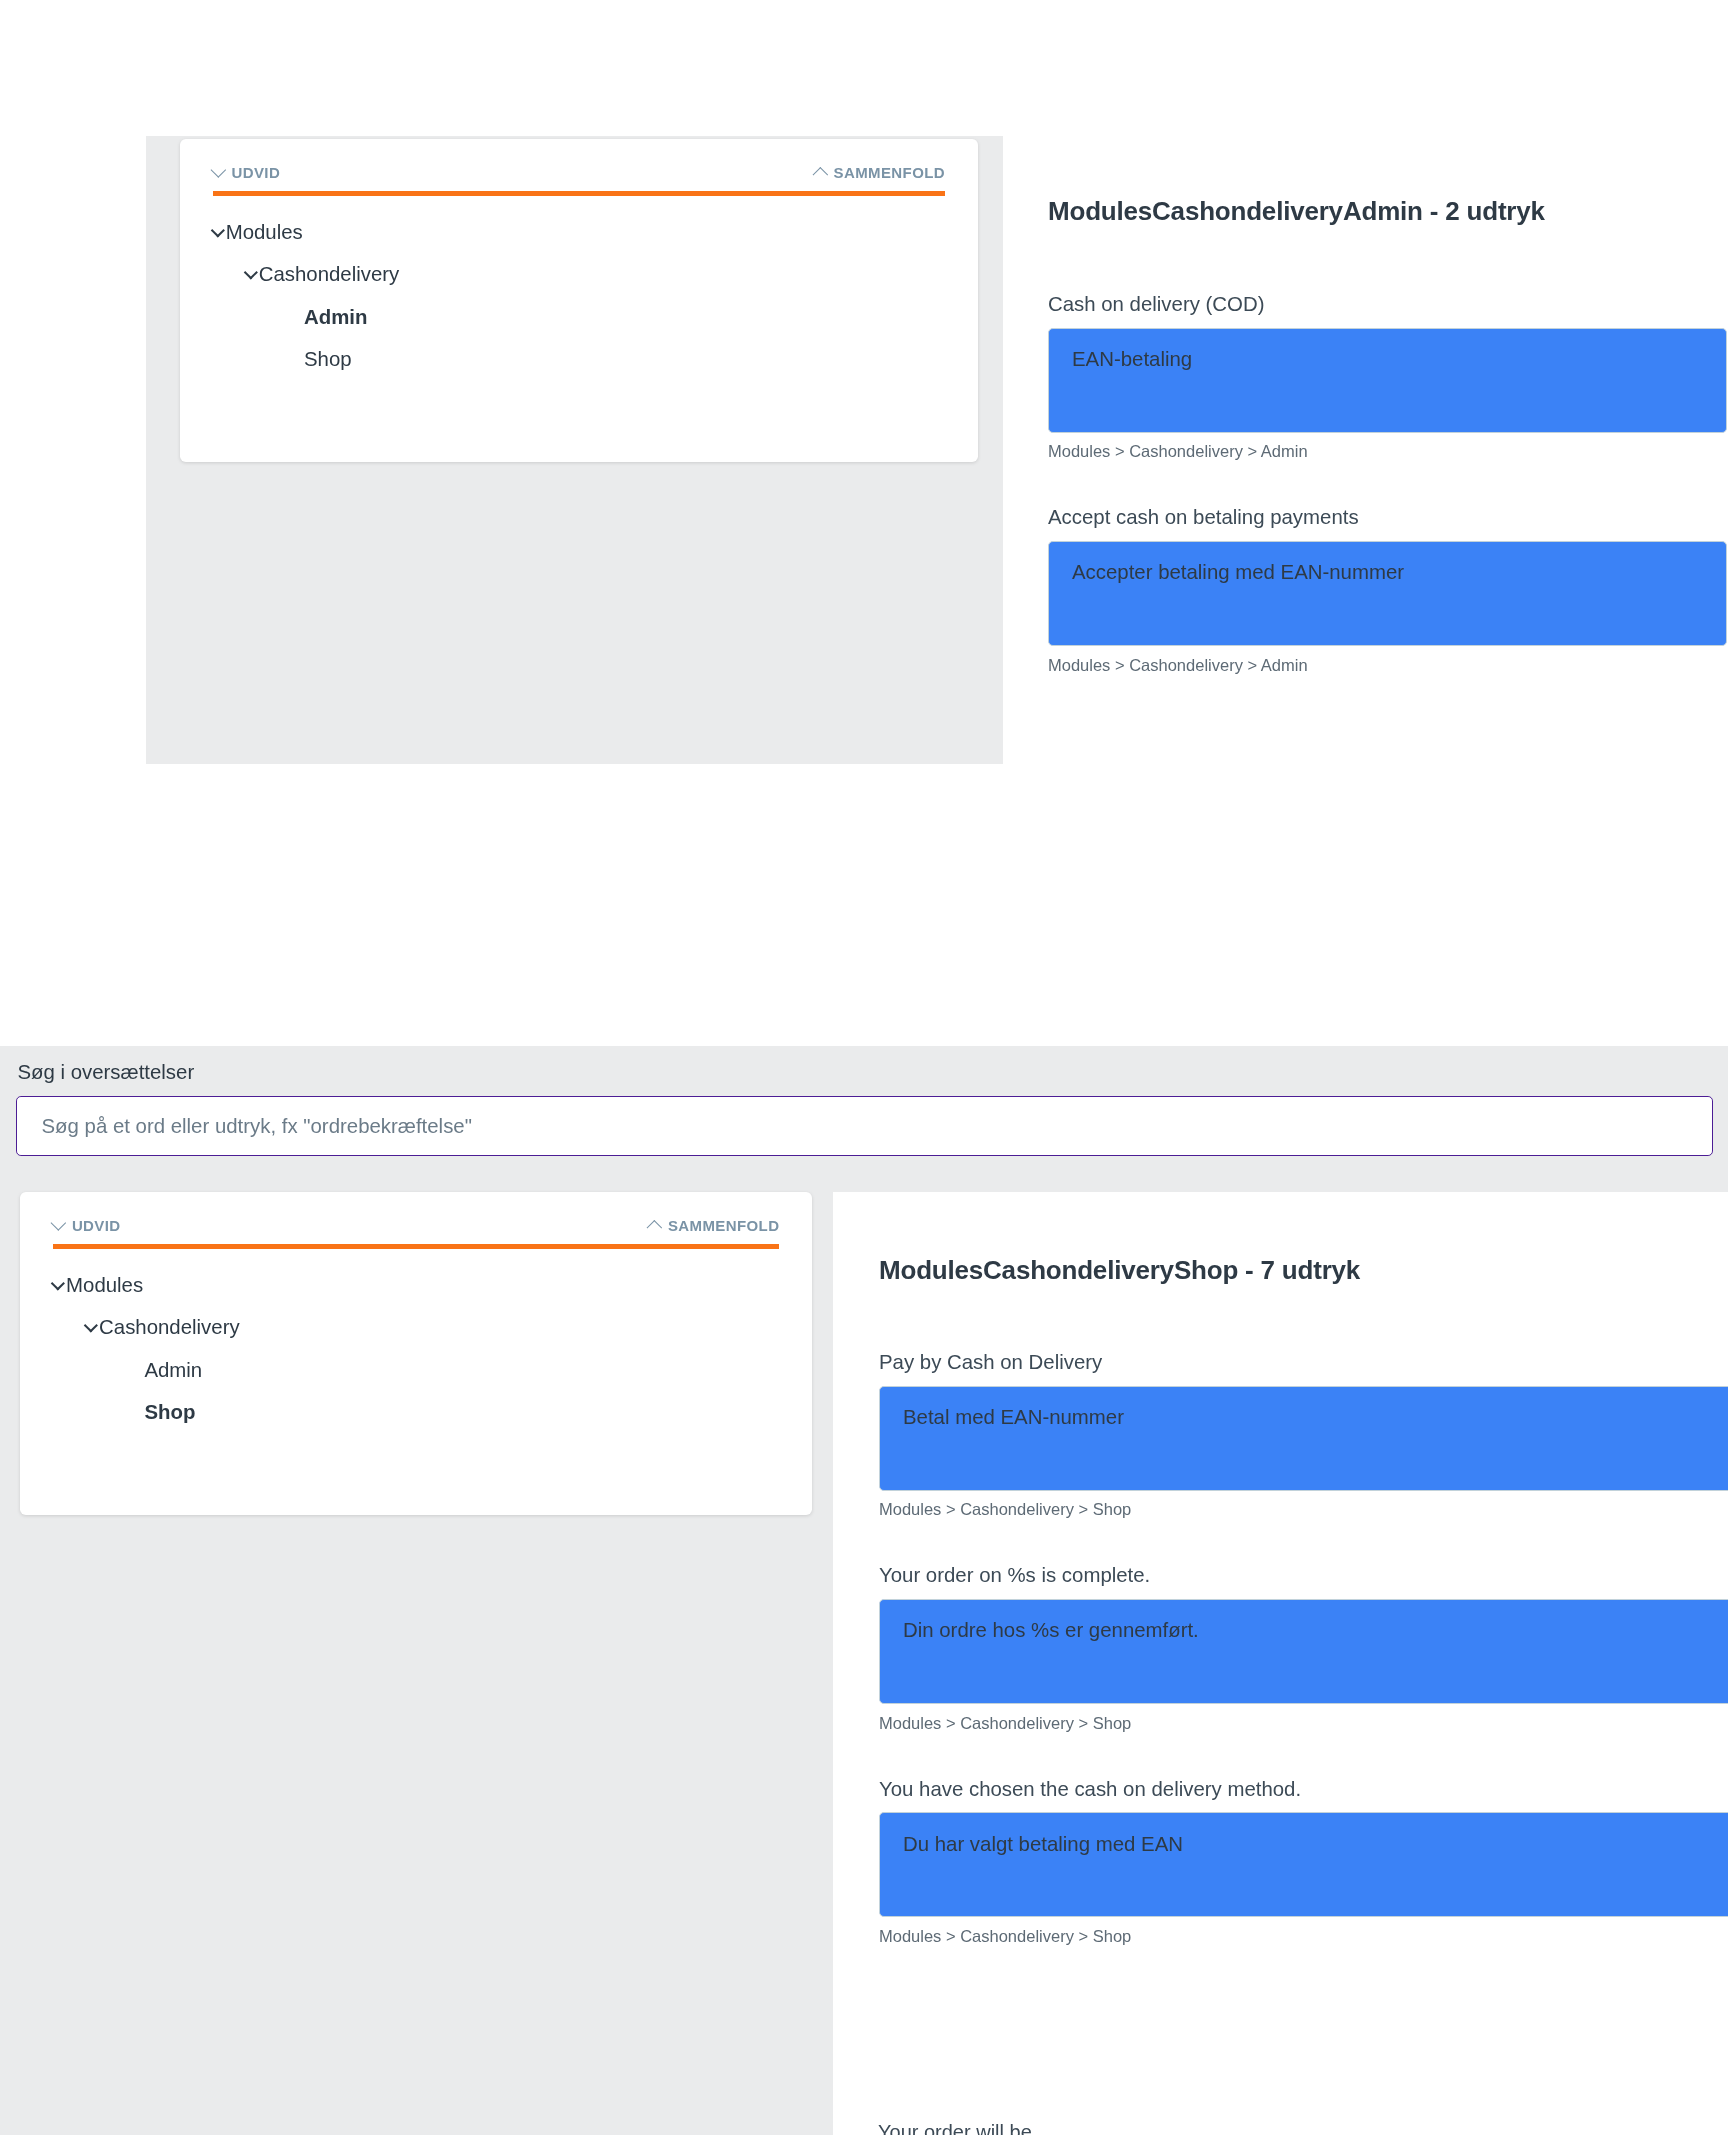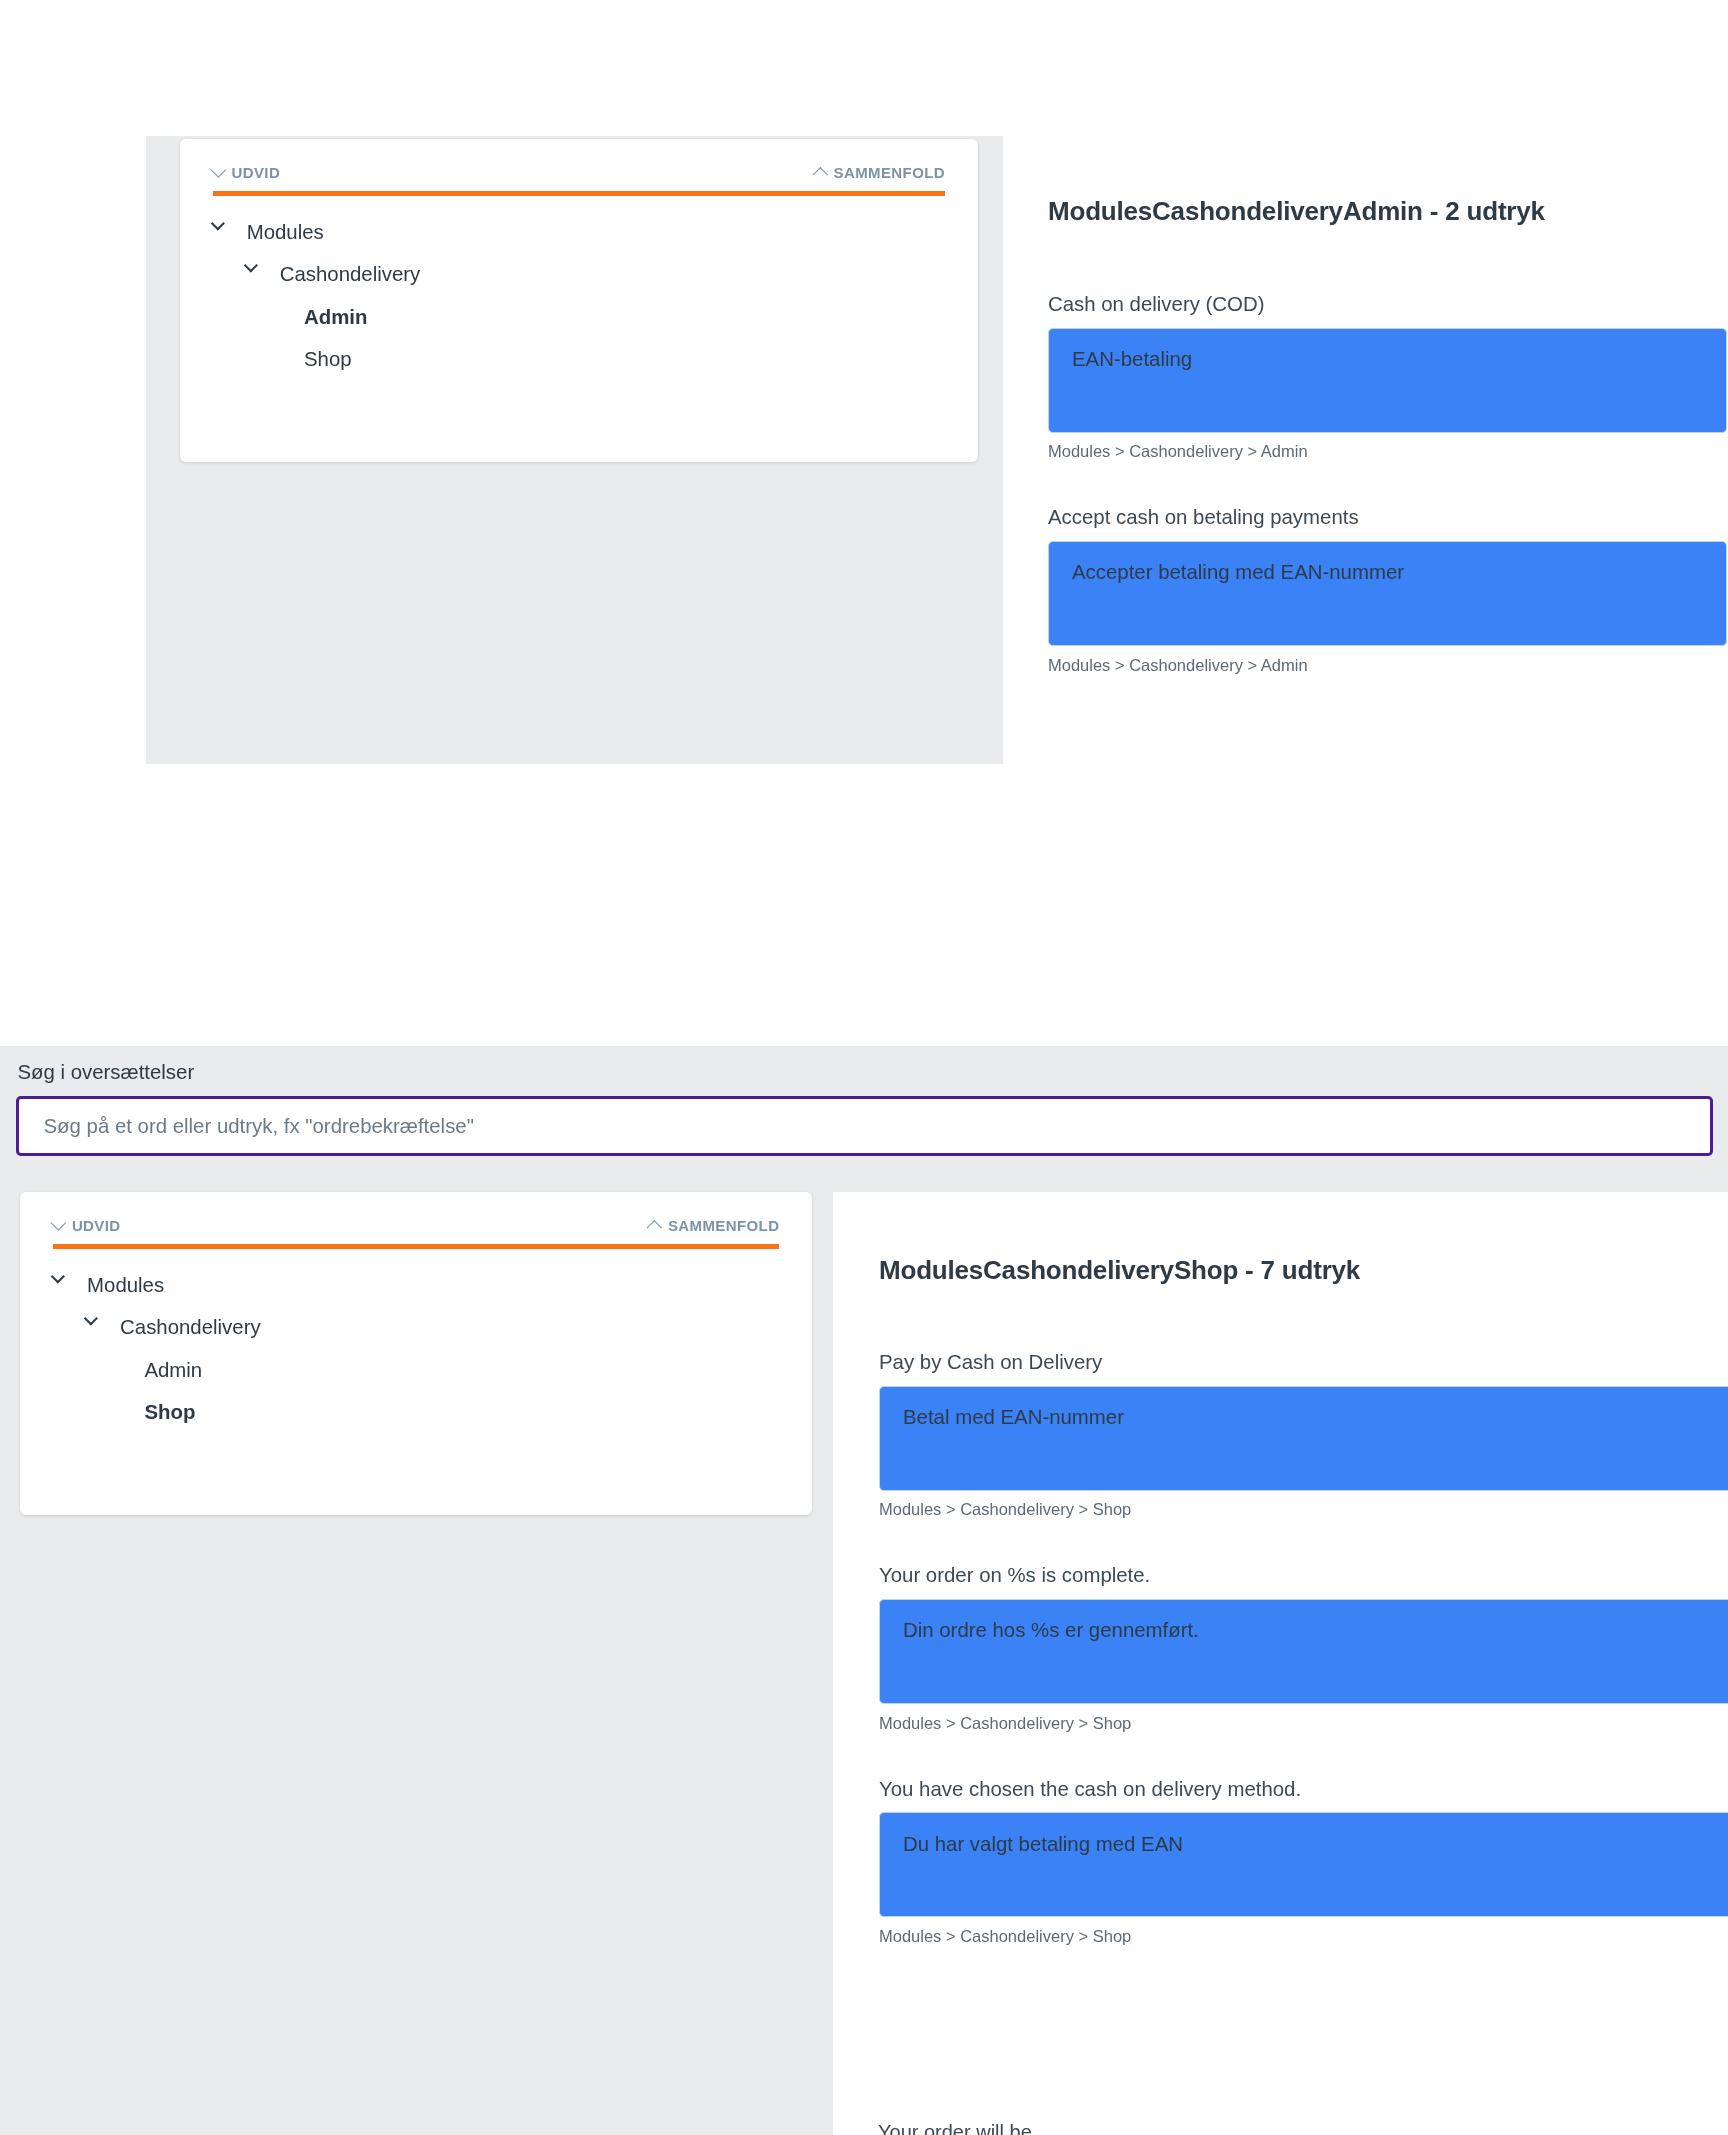--- a/index.html
+++ b/index.html
@@ -71,21 +71,22 @@
     border-bottom: 1.9px solid currentColor;
     transform: rotate(45deg) translate(-1.9px,-1.9px);
   }
   .chev.up {
     transform: rotate(-135deg) translate(-1.9px,-1.9px);
   }
 
   .tree-body { padding: 15.5px 33px 19.4px 33px; }
   .tree-row {
     display: flex;
-    gap: 24px;
+    align-items: center;
+    gap: 3px;
     font-size: 20.4px;
     color: #2e3a45;
     padding: 9.7px 0;
     cursor: pointer;
   }
   .tree-row .chev.sm {
     width: 9.7px; height: 9.7px;
     border-width: 2.1px;
     color: #2e3a45;
   }
@@ -144,21 +145,21 @@
     font-size: 20.4px;
     color: #2e3a45;
     margin-bottom: 12.6px;
     padding-left: 1.9px;
   }
   .search-input {
     display: block;
     width: 1697px;
     height: 60px;
     background: #ffffff;
-    border: 3px solid #4c1d95;
+    border: 1px solid #4c1d95;
     border-radius: 4.9px;
     padding: 0 25px;
     font-size: 20.4px;
     color: #2e3a45;
     font-family: "Liberation Sans", sans-serif;
   }
   .search-input::placeholder { color: #6b7b88; }
 
   
   .bottom-section {

